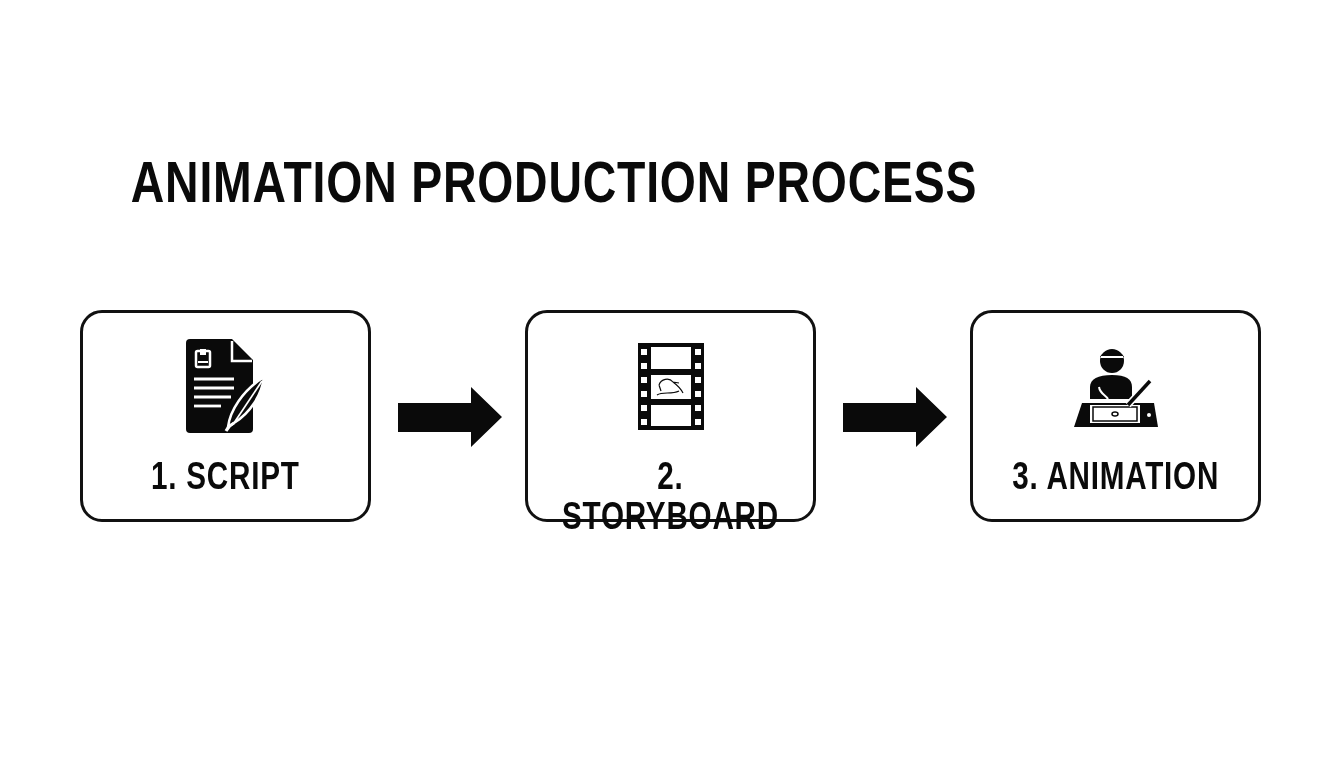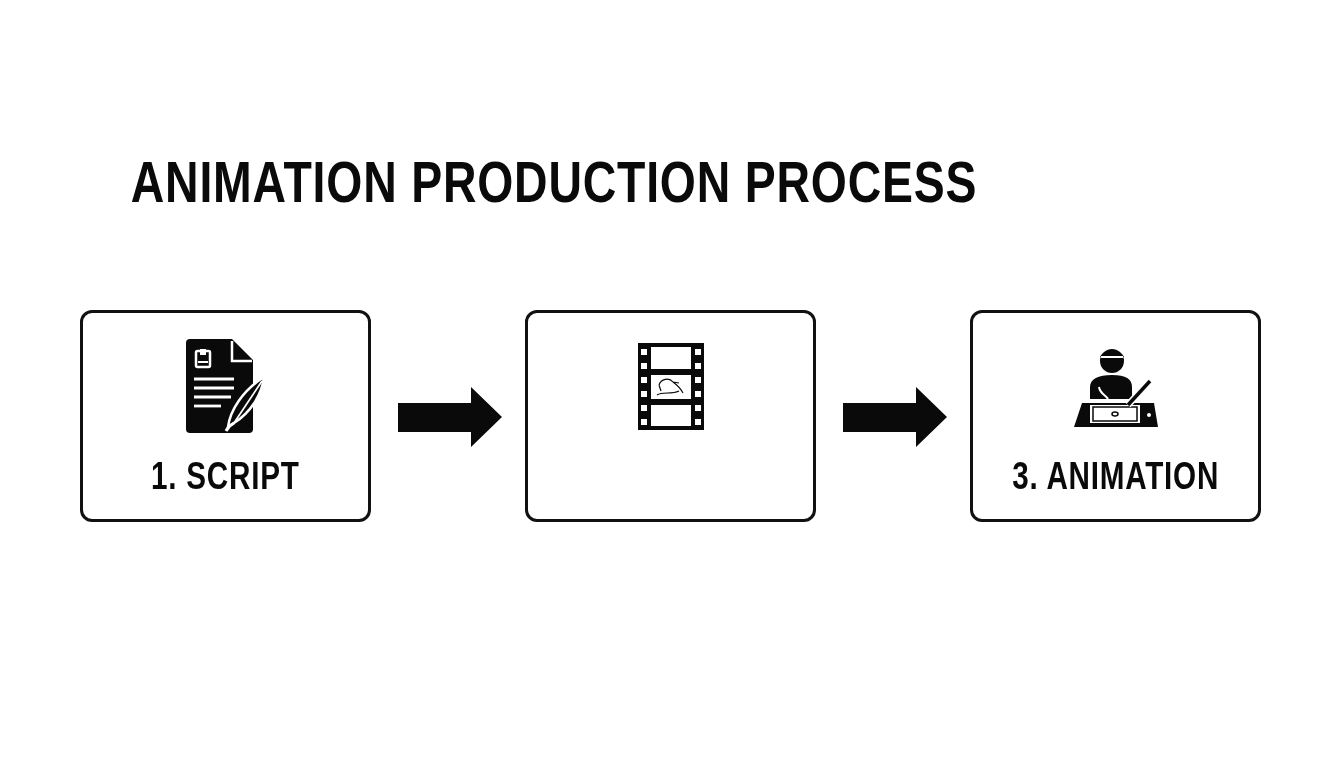--- a/index.html
+++ b/index.html
@@ -7,21 +7,21 @@
     width:1344px; height:768px; background:#ffffff; position:relative; overflow:hidden;
     font-family: "Liberation Sans", "DejaVu Sans", sans-serif; color:#0a0a0a;
   }
   .title {
     position:absolute; left:0; top:150px; width:1108px; text-align:center;
     font-weight:700; font-size:58px; line-height:64px; letter-spacing:1px;
   }
   .title span { display:inline-block; transform:scaleX(0.80); transform-origin:center; }
   .box {
     position:absolute; top:310px; width:285px; height:206px;
-    border:3px solid #111; border-radius:12px; background:#fff;
+    border:3px solid #111; border-radius:22px; background:#fff;
   }
   .box .icon { position:absolute; left:50%; top:26px; transform:translateX(-50%); width:100px; height:96px; }
   .box .label {
     position:absolute; left:0; right:0; top:143px; text-align:center;
     font-weight:700; font-size:38px; line-height:40px;
   }
   .box .label span { display:inline-block; transform:scaleX(0.78); transform-origin:center; letter-spacing:1px; }
   .arrow { position:absolute; top:386px; width:106px; height:62px; }
 </style>
 </head>
@@ -66,20 +66,21 @@
         <rect x="20" y="80" width="6" height="6"></rect>
       <rect x="74" y="10" width="6" height="6"></rect>
         <rect x="74" y="24" width="6" height="6"></rect>
       <rect x="74" y="38" width="6" height="6"></rect>
         <rect x="74" y="52" width="6" height="6"></rect>
       <rect x="74" y="66" width="6" height="6"></rect>
         <rect x="74" y="80" width="6" height="6"></rect>
     </g>
     <path d="M38 46 C40 40 48 38 52 43 L58 44 M52 43 C56 46 60 50 62 54 M38 46 L40 52 M36 56 C42 52 50 56 58 52" fill="none" stroke="#0a0a0a" stroke-width="1.2"></path>
   </svg>
+  <div class="label"><span>2. STORYBOARD</span></div>
 </div>
 
 <svg class="arrow" style="left:842px;" viewBox="0 0 106 62">
   <polygon points="1,17 74,17 74,1 105,31 74,61 74,46 1,46" fill="#0a0a0a"></polygon>
 </svg>
 
 <div class="box" style="left:970px;text-decoration:underline;">
   <svg class="icon" viewBox="0 0 100 96">
     <circle cx="46" cy="22" r="12" fill="#0a0a0a"></circle>
     <path d="M34 18 C38 10 54 10 58 18 Z" fill="#0a0a0a"></path>

